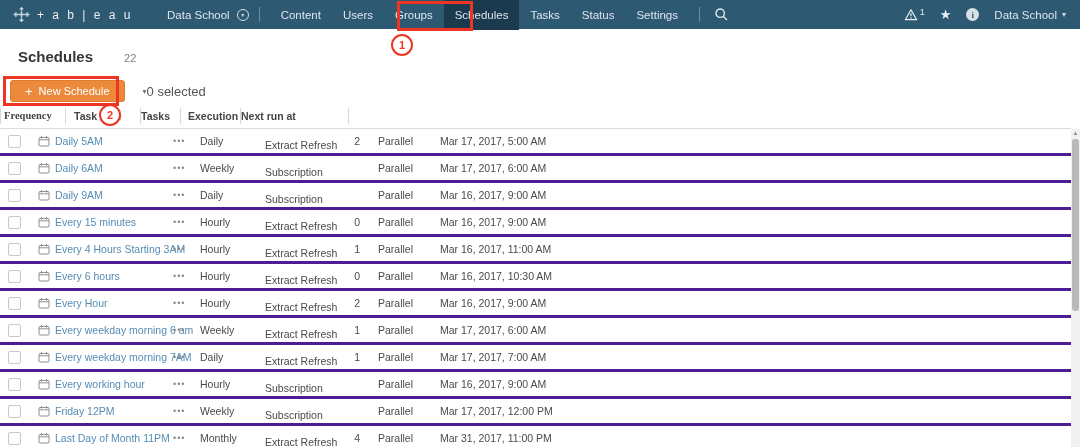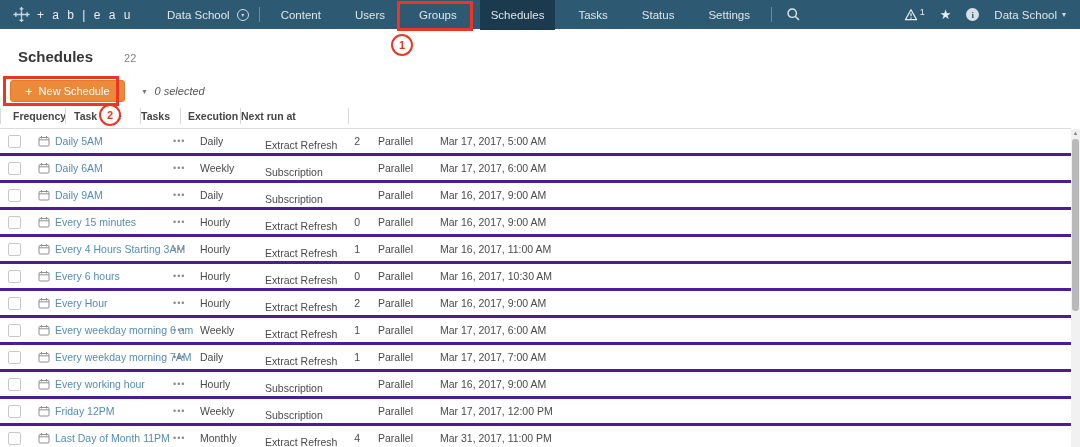--- a/index.html
+++ b/index.html
@@ -10,21 +10,21 @@
   .navbar { position:absolute; top:0; left:0; width:1080px; height:29px;
             background:#2d5972; display:flex; align-items:center;
             color:#dde6ec; font-size:11.5px; }
   .logo { display:flex; align-items:center; margin-left:13px; gap:7px; }
   .wordmark { letter-spacing:2.5px; font-size:12px; color:#e9eef2; }
   .site-sel { margin-left:34px; display:flex; align-items:center; gap:7px; cursor:pointer; }
   .circle-caret { width:12px; height:12px; border:1px solid #cfdbe3; border-radius:50%;
                   display:flex; align-items:center; justify-content:center;
                   font-size:6px; color:#cfdbe3; }
   .nav-divider { width:1px; height:15px; background:rgba(255,255,255,.3); margin:0 10px; }
-  .nav-menu { display:flex; align-items:center; height:30px;gap:12px; }
+  .nav-menu { display:flex; align-items:center; height:30px; }
   .nav-item { padding:0 11px; height:30px; line-height:30px; cursor:pointer; white-space:nowrap; }
   .nav-item.active { background:#1b3a4e; }
   .search-btn { margin-left:4px; display:flex; align-items:center; cursor:pointer; }
   .nav-right { margin-left:auto; display:flex; align-items:center; gap:15px;
                margin-right:14px; }
   .alert-wrap { display:flex; align-items:flex-start; gap:2px; cursor:pointer; }
   .alert-count { font-size:9px; color:#e9eef2; margin-top:-1px; }
   .star { font-size:13px; color:#e9eef2; cursor:pointer; line-height:1; }
   .info-badge { width:13px; height:13px; border-radius:50%; background:#d7e0e7;
                 color:#2d5972; font-size:9px; font-weight:bold;
@@ -40,30 +40,30 @@
   .page-count { font-size:11px; color:#808080;margin-left:23px; }
 
   
   .toolbar { position:absolute; top:79px; left:10px; height:24px;
              display:flex; align-items:center; }
   .btn-new { height:22px; padding:0 14px; background:#ec8a3c; border:1px solid #dd7c2e;
              border-radius:3px; color:#fff; font-size:11px; display:flex;
              align-items:center; gap:6px; cursor:pointer; }
   .btn-plus { font-size:13px; line-height:1; font-weight:normal; }
   .sel-caret { margin-left:18px; font-size:8px; color:#777; cursor:pointer; }
-  .sel-text { margin-left:8px; font-size:11px; color:#555;font-style:italic; }
+  .sel-text { margin-left:0; font-size:13px; color:#555; }
 
   
   .thead { position:absolute; top:104px; left:0; width:1071px; height:25px;
            display:flex; align-items:center; font-size:10.5px; font-weight:bold;
            color:#454545; border-bottom:1px solid #dcdcdc; background:#fff; }
   .th { height:16px; line-height:16px; }
   .th-sep { border-left:1px solid #d9d9d9; }
   .th-name  { width:192px; padding-left:20px; }
-  .th-freq  { width:65px;  padding-left:12px; }
+  .th-freq  { width:65px;  padding-left:3px;font-family:Liberation Serif, serif; }
   .th-type  { width:75px;  padding-left:8px; }
   .th-tasks { width:40px;  text-align:right; padding-right:11px; }
   .th-exec  { width:60px;  padding-left:7px; }
   .th-next  { width:108px; }
   .th-end   { flex:1; }
   .sort-arrow { font-size:9px; color:#555; margin-right:4px; }
 
   .tbody { position:absolute; top:129px; left:0; width:1071px; }
   .trow { height:27px; display:flex; align-items:center;
           border-bottom:3px solid #4c1d95; font-size:10.5px; color:#4a4a4a;

